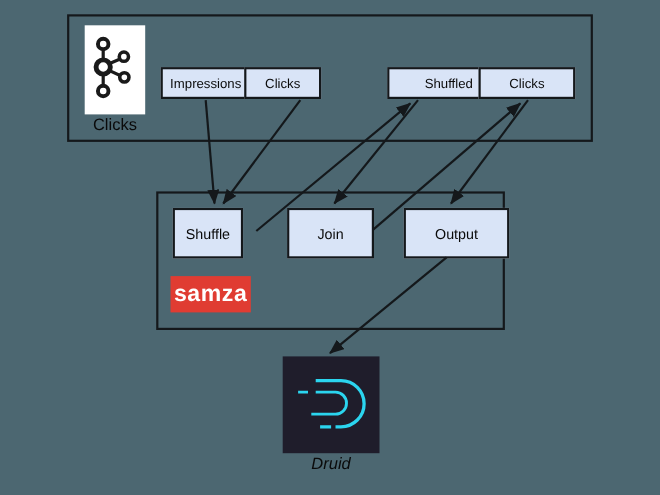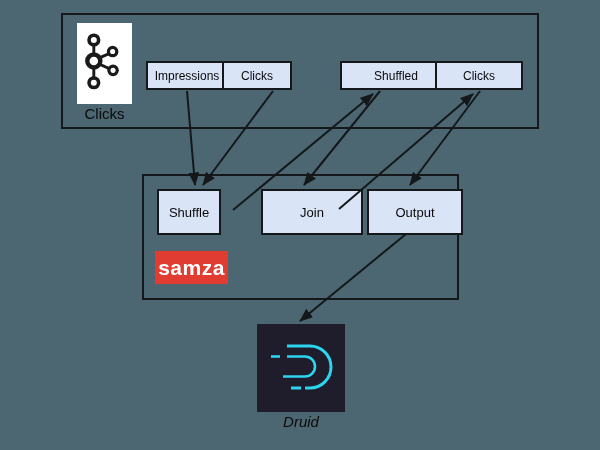--- a/index.html
+++ b/index.html
@@ -104,28 +104,28 @@
         <circle cx="15" cy="63" r="5.6" stroke-width="4.2"></circle>
         <circle cx="37" cy="26.5" r="4.9" stroke-width="3.8"></circle>
         <circle cx="37.5" cy="48.5" r="4.9" stroke-width="3.8"></circle>
       </g>
     </svg>
   </div>
   <div class="kafka-label">Clicks</div>
 
   <div class="node topic" style="left:146px; width:82px;">Impressions</div>
   <div class="node topic" style="left:222px; width:70px;">Clicks</div>
-  <div class="node topic" style="left:340px; width:112px;">Shuffled</div>
+  <div class="node topic" style="left:352px; width:112px;">Shuffled</div>
   <div class="node topic" style="left:435px; width:88px;">Clicks</div>
 
   <div class="container" style="left:142px; top:174px; width:317px; height:126px;">
   </div>
 
   <div class="node job" style="left:157px; width:64px;">Shuffle</div>
-  <div class="node job" style="left:261px; width:102px;">Join</div>
+  <div class="node job" style="left:261px; width:79px;">Join</div>
   <div class="node job" style="left:367px; width:96px;">Output</div>
 
   <div class="samza-logo">samza</div>
 
   <div class="druid-box">
     <svg width="88" height="88" viewBox="0 0 88 88">
       <g stroke="#2BD5EF" fill="none">
         <path d="M 30 22 H 53 A 21 21 0 0 1 53 64 H 48" stroke-width="3"></path>
         <path d="M 34 64 H 44" stroke-width="3"></path>
         <path d="M 14 32.5 H 23" stroke-width="2.6"></path>

